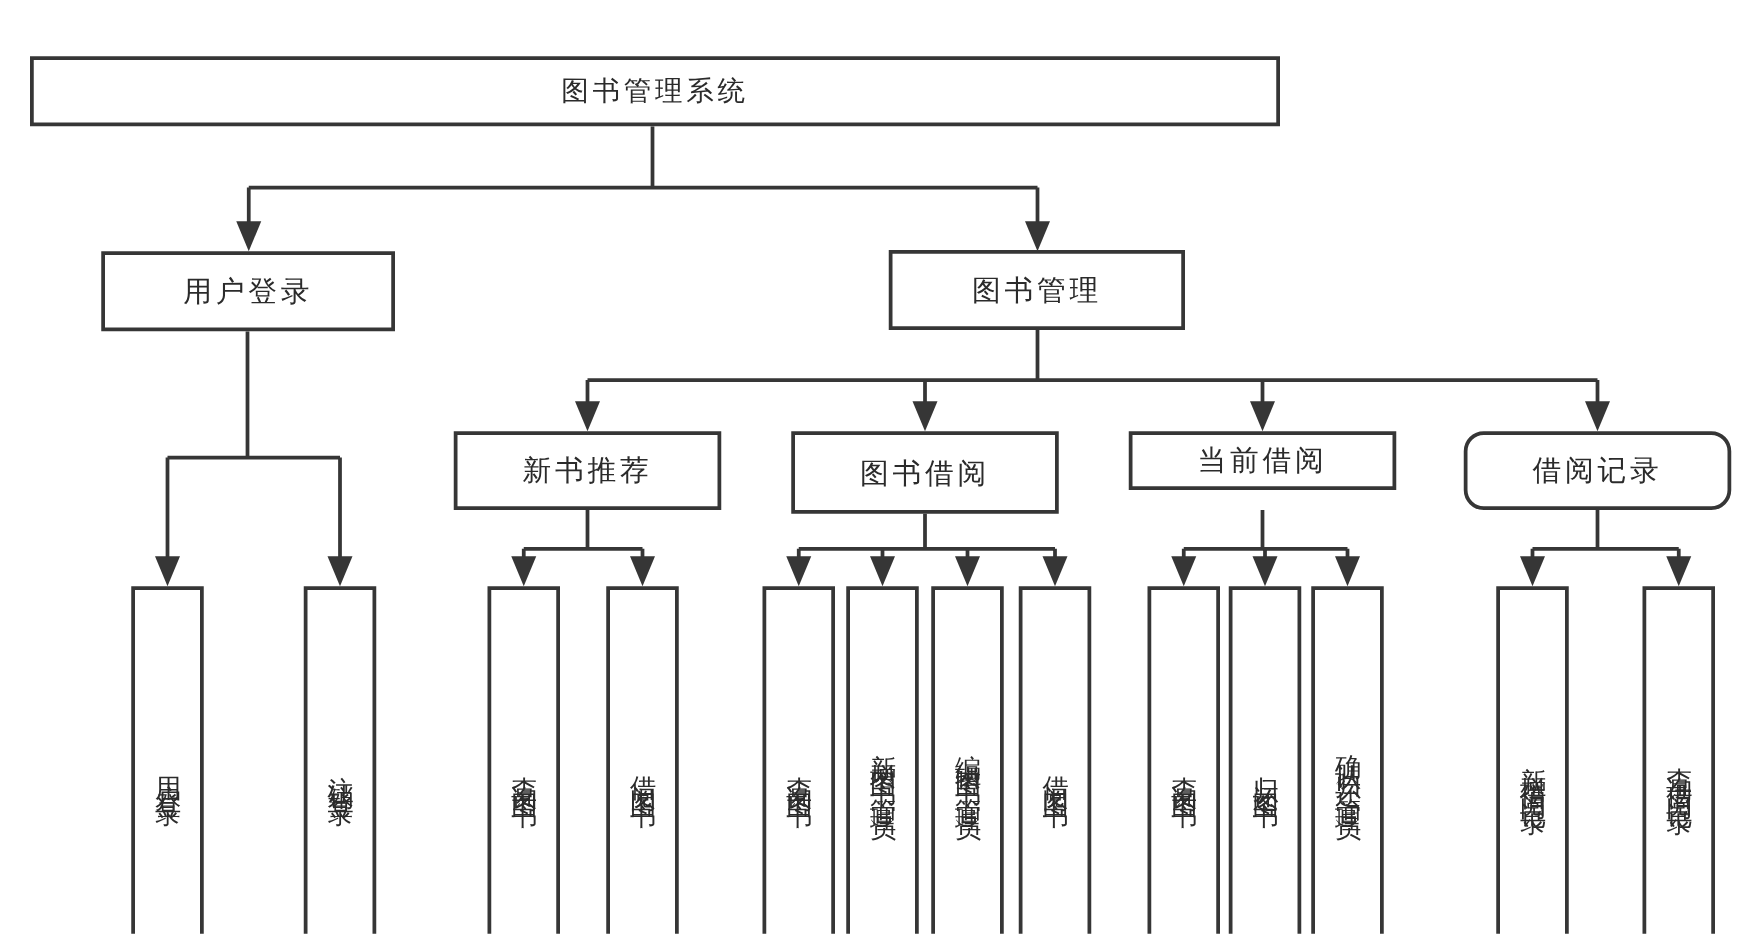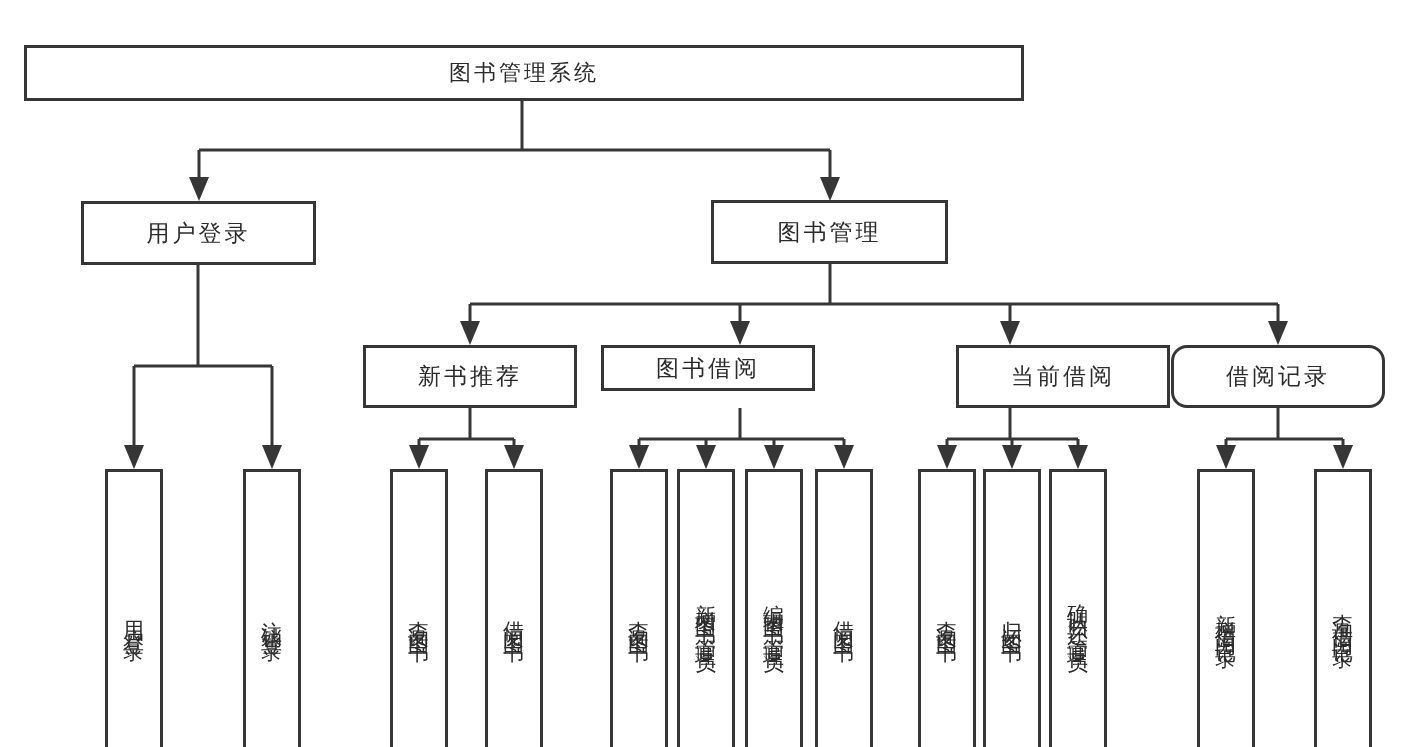--- a/index.html
+++ b/index.html
@@ -85,22 +85,22 @@
       <polygon points="1333,413 1353,413 1343,437"></polygon>
     </g>
   </svg>
 
   <div class="node h-node root-node" style="left:24px;top:13px;width:1000px;height:56px;">图书管理系统</div>
 
   <div class="node h-node" style="left:81px;top:169px;width:235px;height:64px;">用户登录</div>
   <div class="node h-node" style="left:363px;top:313px;width:214px;height:63px;">新书推荐</div>
 
   <div class="node h-node" style="left:711px;top:168px;width:237px;height:64px;">图书管理</div>
-  <div class="node h-node" style="left:601px;top:313px;width:214px;height:46px;">图书借阅</div>
-  <div class="node h-node" style="left:956px;top:313px;width:214px;height:63px;">当前借阅</div>
+  <div class="node h-node" style="left:633px;top:313px;width:214px;height:66px;">图书借阅</div>
+  <div class="node h-node" style="left:903px;top:313px;width:214px;height:47px;">当前借阅</div>
   <div class="node h-node" style="left:1171px;top:313px;width:214px;height:63px;border-radius:16px;">借阅记录</div>
 
   <div class="node v-node" style="left:105px;top:437px;width:58px;height:298px;">用户登录</div>
   <div class="node v-node" style="left:243px;top:437px;width:58px;height:298px;">注销登录</div>
 
   <div class="node v-node" style="left:390px;top:437px;width:58px;height:298px;">查询图书</div>
   <div class="node v-node" style="left:485px;top:437px;width:58px;height:298px;">借阅图书</div>
 
   <div class="node v-node" style="left:610px;top:437px;width:58px;height:298px;">查询图书</div>
   <div class="node v-node" style="left:677px;top:437px;width:58px;height:298px;">新增图书（管理员）</div>

